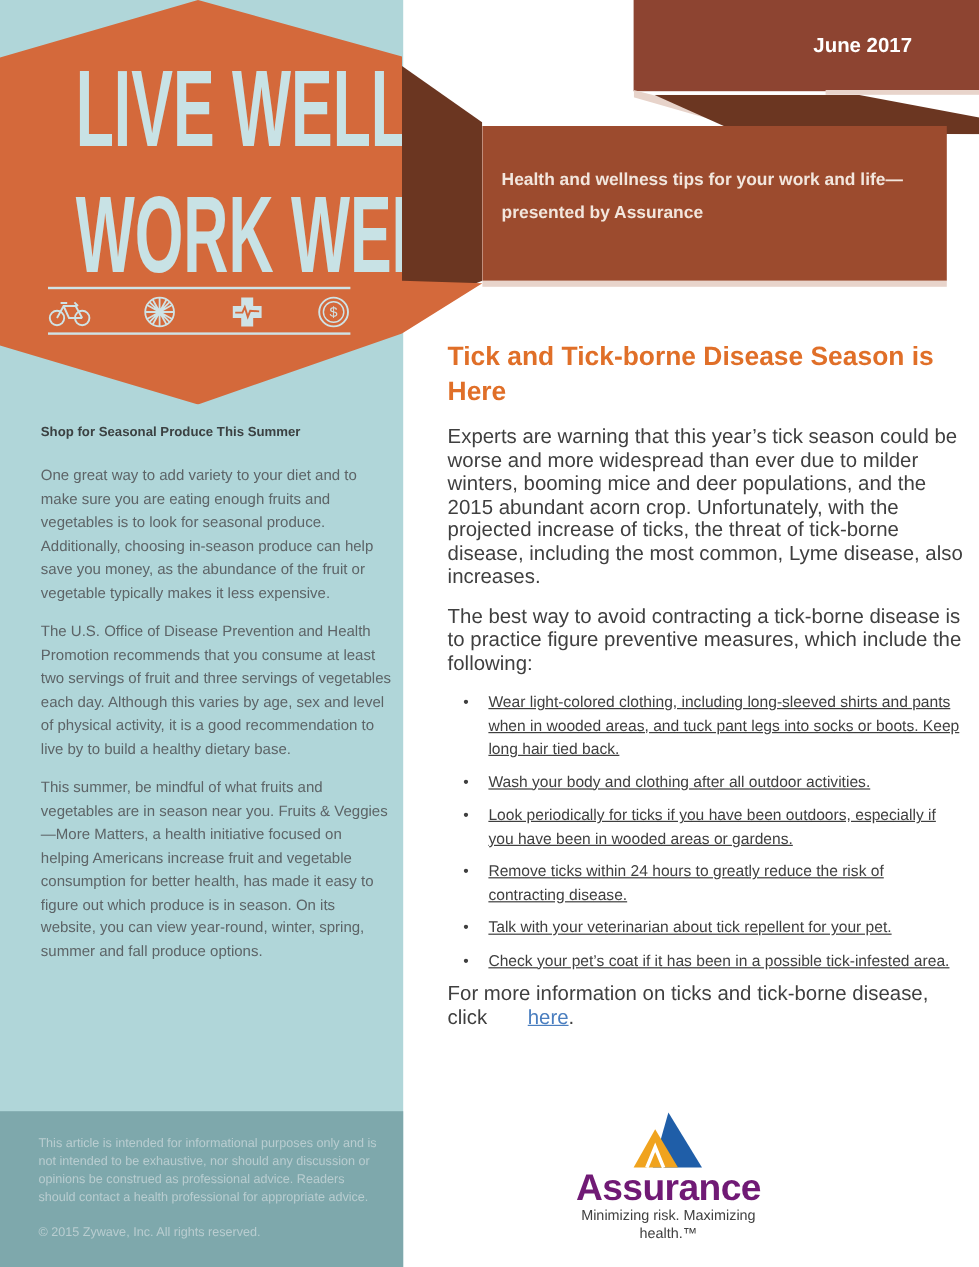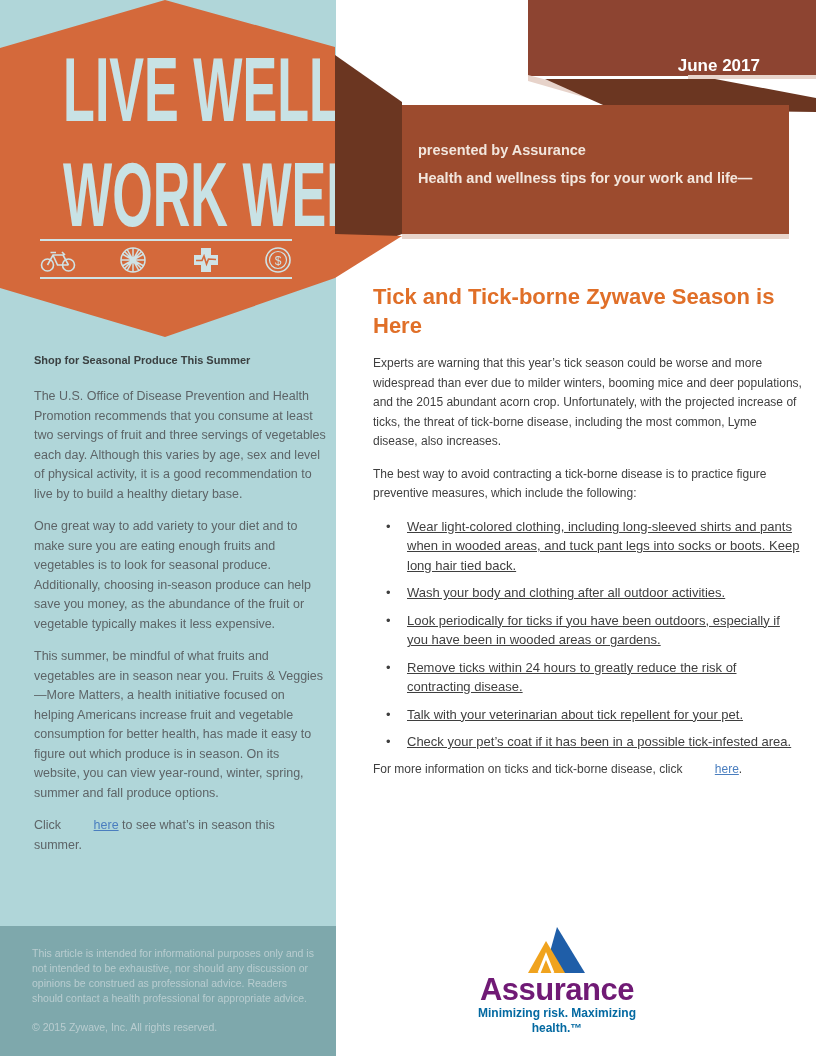--- a/index.html
+++ b/index.html
@@ -9,21 +9,21 @@
   
   .sidebar-bg { position:absolute; left:0; top:0; width:336px; height:1056px; background:#b0d6d9; }
   .sidebar-footer { position:absolute; left:0; top:926px; width:336px; height:166px; background:#7ea8ac; }
 
   
   .fold-left { position:absolute; left:335px; top:55px; width:67px; height:205px;
     background:#6b3621; clip-path:polygon(0 0, 67px 47px, 67px 179px, 0 205px); }
   .orange-banner { position:absolute; left:0; top:0; width:402px; height:338px; background:#d4693b;
     clip-path:polygon(165px 0, 335px 47px, 335px 234px, 402px 236px, 335px 278px, 165px 337px, 0 288px, 0 48px); }
   .june-banner { position:absolute; left:528px; top:0; width:288px; height:76px; background:#8d4431;
-    display:flex; align-items:flex-end; justify-content:flex-end; padding-right:56px;
+    display:flex; align-items:center; justify-content:flex-end; padding-right:56px;
     color:#ffffff; font-size:17px; font-weight:bold; }
   .june-wedge { position:absolute; left:528px; top:75px; width:90px; height:30px; background:#e7d3ca;
     clip-path:polygon(0 0, 88px 23px, 80px 29px, 0 6px); }
   .june-fold { position:absolute; left:545px; top:79px; width:271px; height:33px; background:#6b3621;
     clip-path:polygon(0 0, 170px 0, 271px 19px, 271px 33px, 67px 30px); }
   .june-shadow { position:absolute; left:688px; top:75px; width:128px; height:4px; background:#e8d4cb; }
   .tag-box { position:absolute; left:402px; top:105px; width:387px; height:129px; background:#9c4b2e;
     padding:31px 10px 0 16px; color:#f2e6dd; font-size:14.5px; font-weight:bold; line-height:28px; }
   .tag-shadow { position:absolute; left:402px; top:234px; width:387px; height:5px; background:#e8d4cb; }
 
@@ -39,33 +39,33 @@
   
   .sidebar-article { position:absolute; left:34px; top:346px; width:292px; }
   .sidebar-article h2 { font-size:11px; line-height:29px; color:#3b4142; margin-bottom:12px; }
   .sidebar-article p { font-size:12.5px; line-height:19.5px; color:#5d6467; margin-bottom:13px; }
   .footer-text { padding:20px 16px 0 32px; color:#b9cdd0; font-size:10.5px; line-height:15px; }
   .footer-text .copyright { margin-top:14px; }
 
   
   .main-article { position:absolute; left:373px; top:282px; width:430px; }
   .main-article h1 { font-size:22px; line-height:29px; color:#e06f28; margin-bottom:14px; }
-  .main-article p { font-size:12px; line-height:19.5px; color:#3f3f3f; margin-bottom:13px; }
+  .main-article p { font-size:17px; line-height:19.5px; color:#3f3f3f; margin-bottom:13px; }
   .bullet-list { list-style:none; margin:12px 0 0 0; }
   .bullet-item { display:flex; font-size:13px; line-height:19.5px; color:#3f3f3f; margin-bottom:8px; }
   .bullet-item .dot { width:21px; padding-left:13px; flex:0 0 34px; }
   .bullet-item .btext { flex:1;text-decoration:underline; }
   .more-info { margin-top:7px !important; }
   a.inline-link { color:#4a7ebf; text-decoration:underline; cursor:pointer;padding-left:29px; }
 
   
   .logo { position:absolute; left:467px; top:926px; width:180px; text-align:center; }
   .logo svg { display:block; margin:0 auto; }
   .logo-name { font-size:31px; font-weight:bold; color:#701a75; letter-spacing:-0.5px; line-height:32px; }
-  .logo-tagline { font-size:12px; color:#0369a1; line-height:15px;font-weight:bold; }
+  .logo-tagline { font-size:12px; color:#404040; line-height:15px; }
 </style>
 </head>
 <body>
 
 <div class="page">
 
   <div class="sidebar-bg"></div>
   <div class="sidebar-footer">
     <div class="footer-text">
       <div>This article is intended for informational purposes only and is not intended to be exhaustive, nor should any discussion or opinions be construed as professional advice. Readers should contact a health professional for appropriate advice.</div>
@@ -105,37 +105,36 @@
   </div>
 
   <div class="june-banner">
     <span>June 2017</span>
   </div>
   <div class="june-wedge"></div>
   <div class="june-fold"></div>
   <div class="june-shadow"></div>
 
   <div class="tag-box">
+    <div>Health and wellness tips for your work and life—</div>
     <div>presented by Assurance</div>
-    <div>Health and wellness tips for your work and life—</div>
   </div>
   <div class="tag-shadow"></div>
 
   <div class="sidebar-article">
     <h2>Shop for Seasonal Produce This Summer</h2>
     <div>
-      <p>The U.S. Office of Disease Prevention and Health Promotion recommends that you consume at least two servings of fruit and three servings of vegetables each day. Although this varies by age, sex and level of physical activity, it is a good recommendation to live by to build a healthy dietary base.</p>
-        <p>One great way to add variety to your diet and to make sure you are eating enough fruits and vegetables is to look for seasonal produce. Additionally, choosing in-season produce can help save you money, as the abundance of the fruit or vegetable typically makes it less expensive.</p>
+      <p>One great way to add variety to your diet and to make sure you are eating enough fruits and vegetables is to look for seasonal produce. Additionally, choosing in-season produce can help save you money, as the abundance of the fruit or vegetable typically makes it less expensive.</p>
+        <p>The U.S. Office of Disease Prevention and Health Promotion recommends that you consume at least two servings of fruit and three servings of vegetables each day. Although this varies by age, sex and level of physical activity, it is a good recommendation to live by to build a healthy dietary base.</p>
         <p>This summer, be mindful of what fruits and vegetables are in season near you. Fruits &amp; Veggies—More Matters, a health initiative focused on helping Americans increase fruit and vegetable consumption for better health, has made it easy to figure out which produce is in season. On its website, you can view year-round, winter, spring, summer and fall produce options.</p>
     </div>
-    <p><span>Click </span><a class="inline-link">here</a><span> to see what’s in season this summer.</span></p>
   </div>
 
   <div class="main-article">
-    <h1>Tick and Tick-borne Zywave Season is Here</h1>
+    <h1>Tick and Tick-borne Disease Season is Here</h1>
     <div>
       <p>Experts are warning that this year’s tick season could be worse and more widespread than ever due to milder winters, booming mice and deer populations, and the 2015 abundant acorn crop. Unfortunately, with the projected increase of ticks, the threat of tick-borne disease, including the most common, Lyme disease, also increases.</p>
         <p>The best way to avoid contracting a tick-borne disease is to practice figure preventive measures, which include the following:</p>
     </div>
     <ul class="bullet-list">
       <li class="bullet-item">
         <span class="dot">•</span>
         <span class="btext">Wear light-colored clothing, including long-sleeved shirts and pants when in wooded areas, and tuck pant legs into socks or boots. Keep long hair tied back.</span>
       </li>
         <li class="bullet-item">

